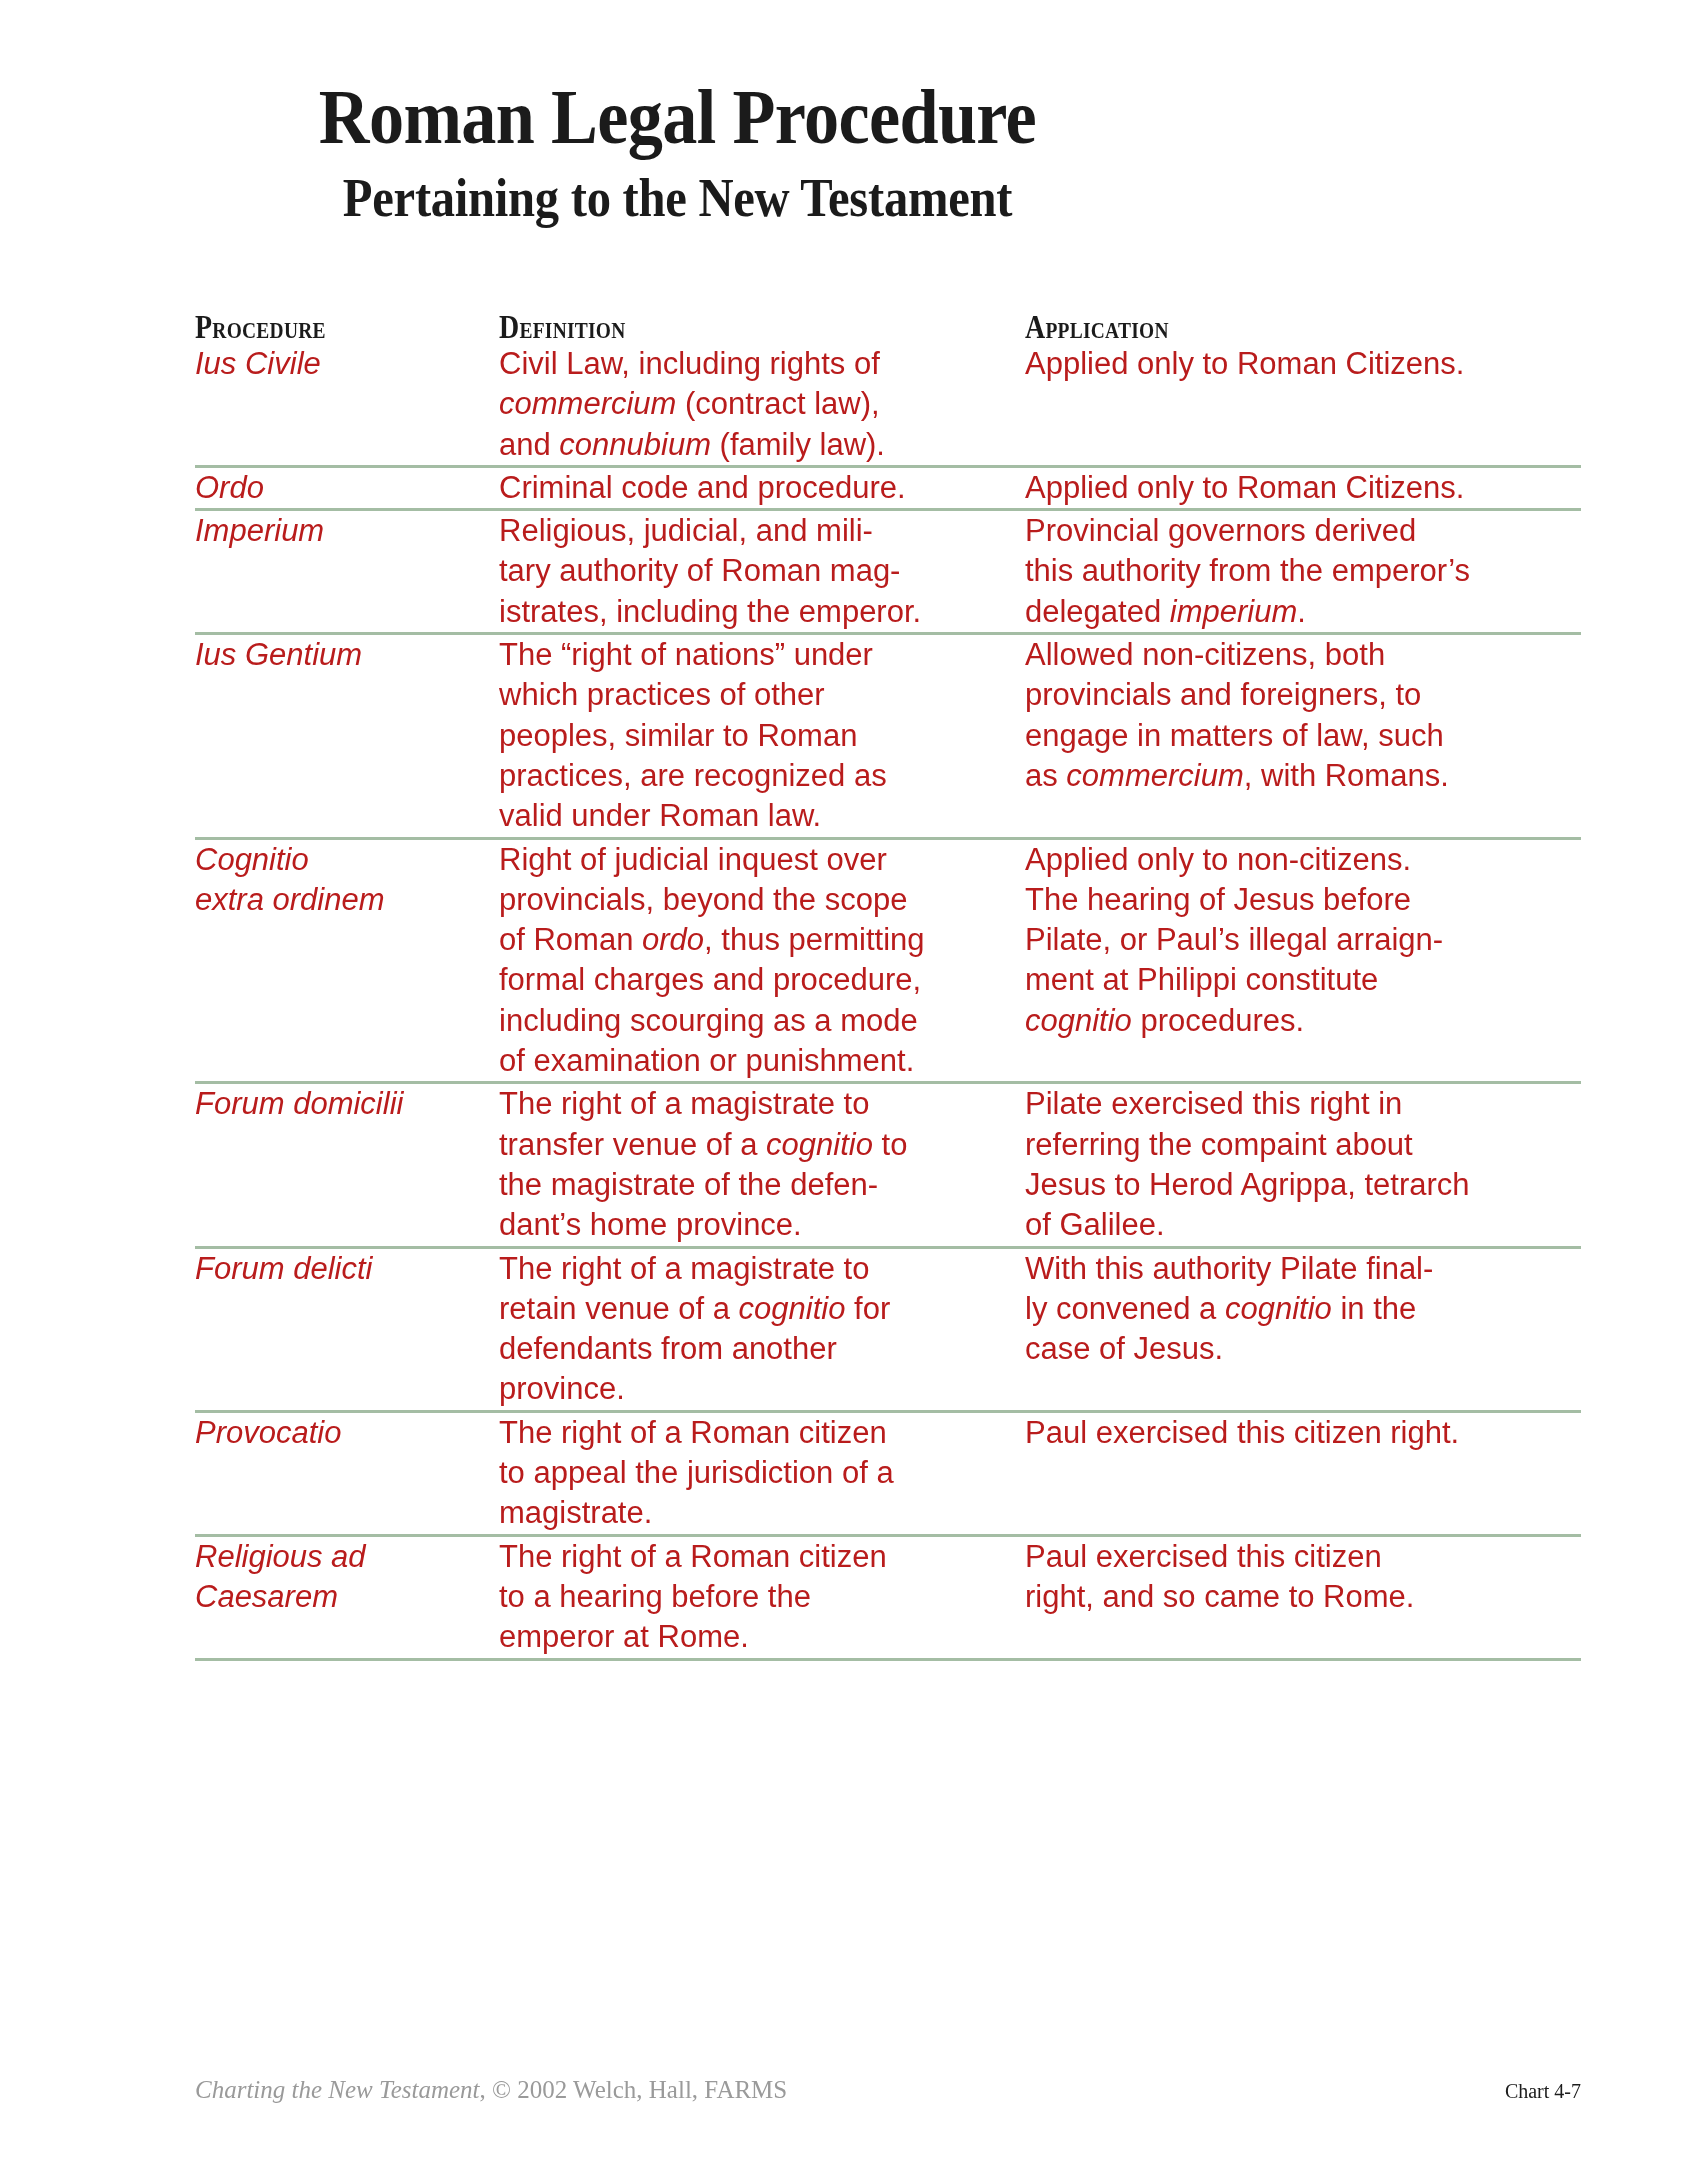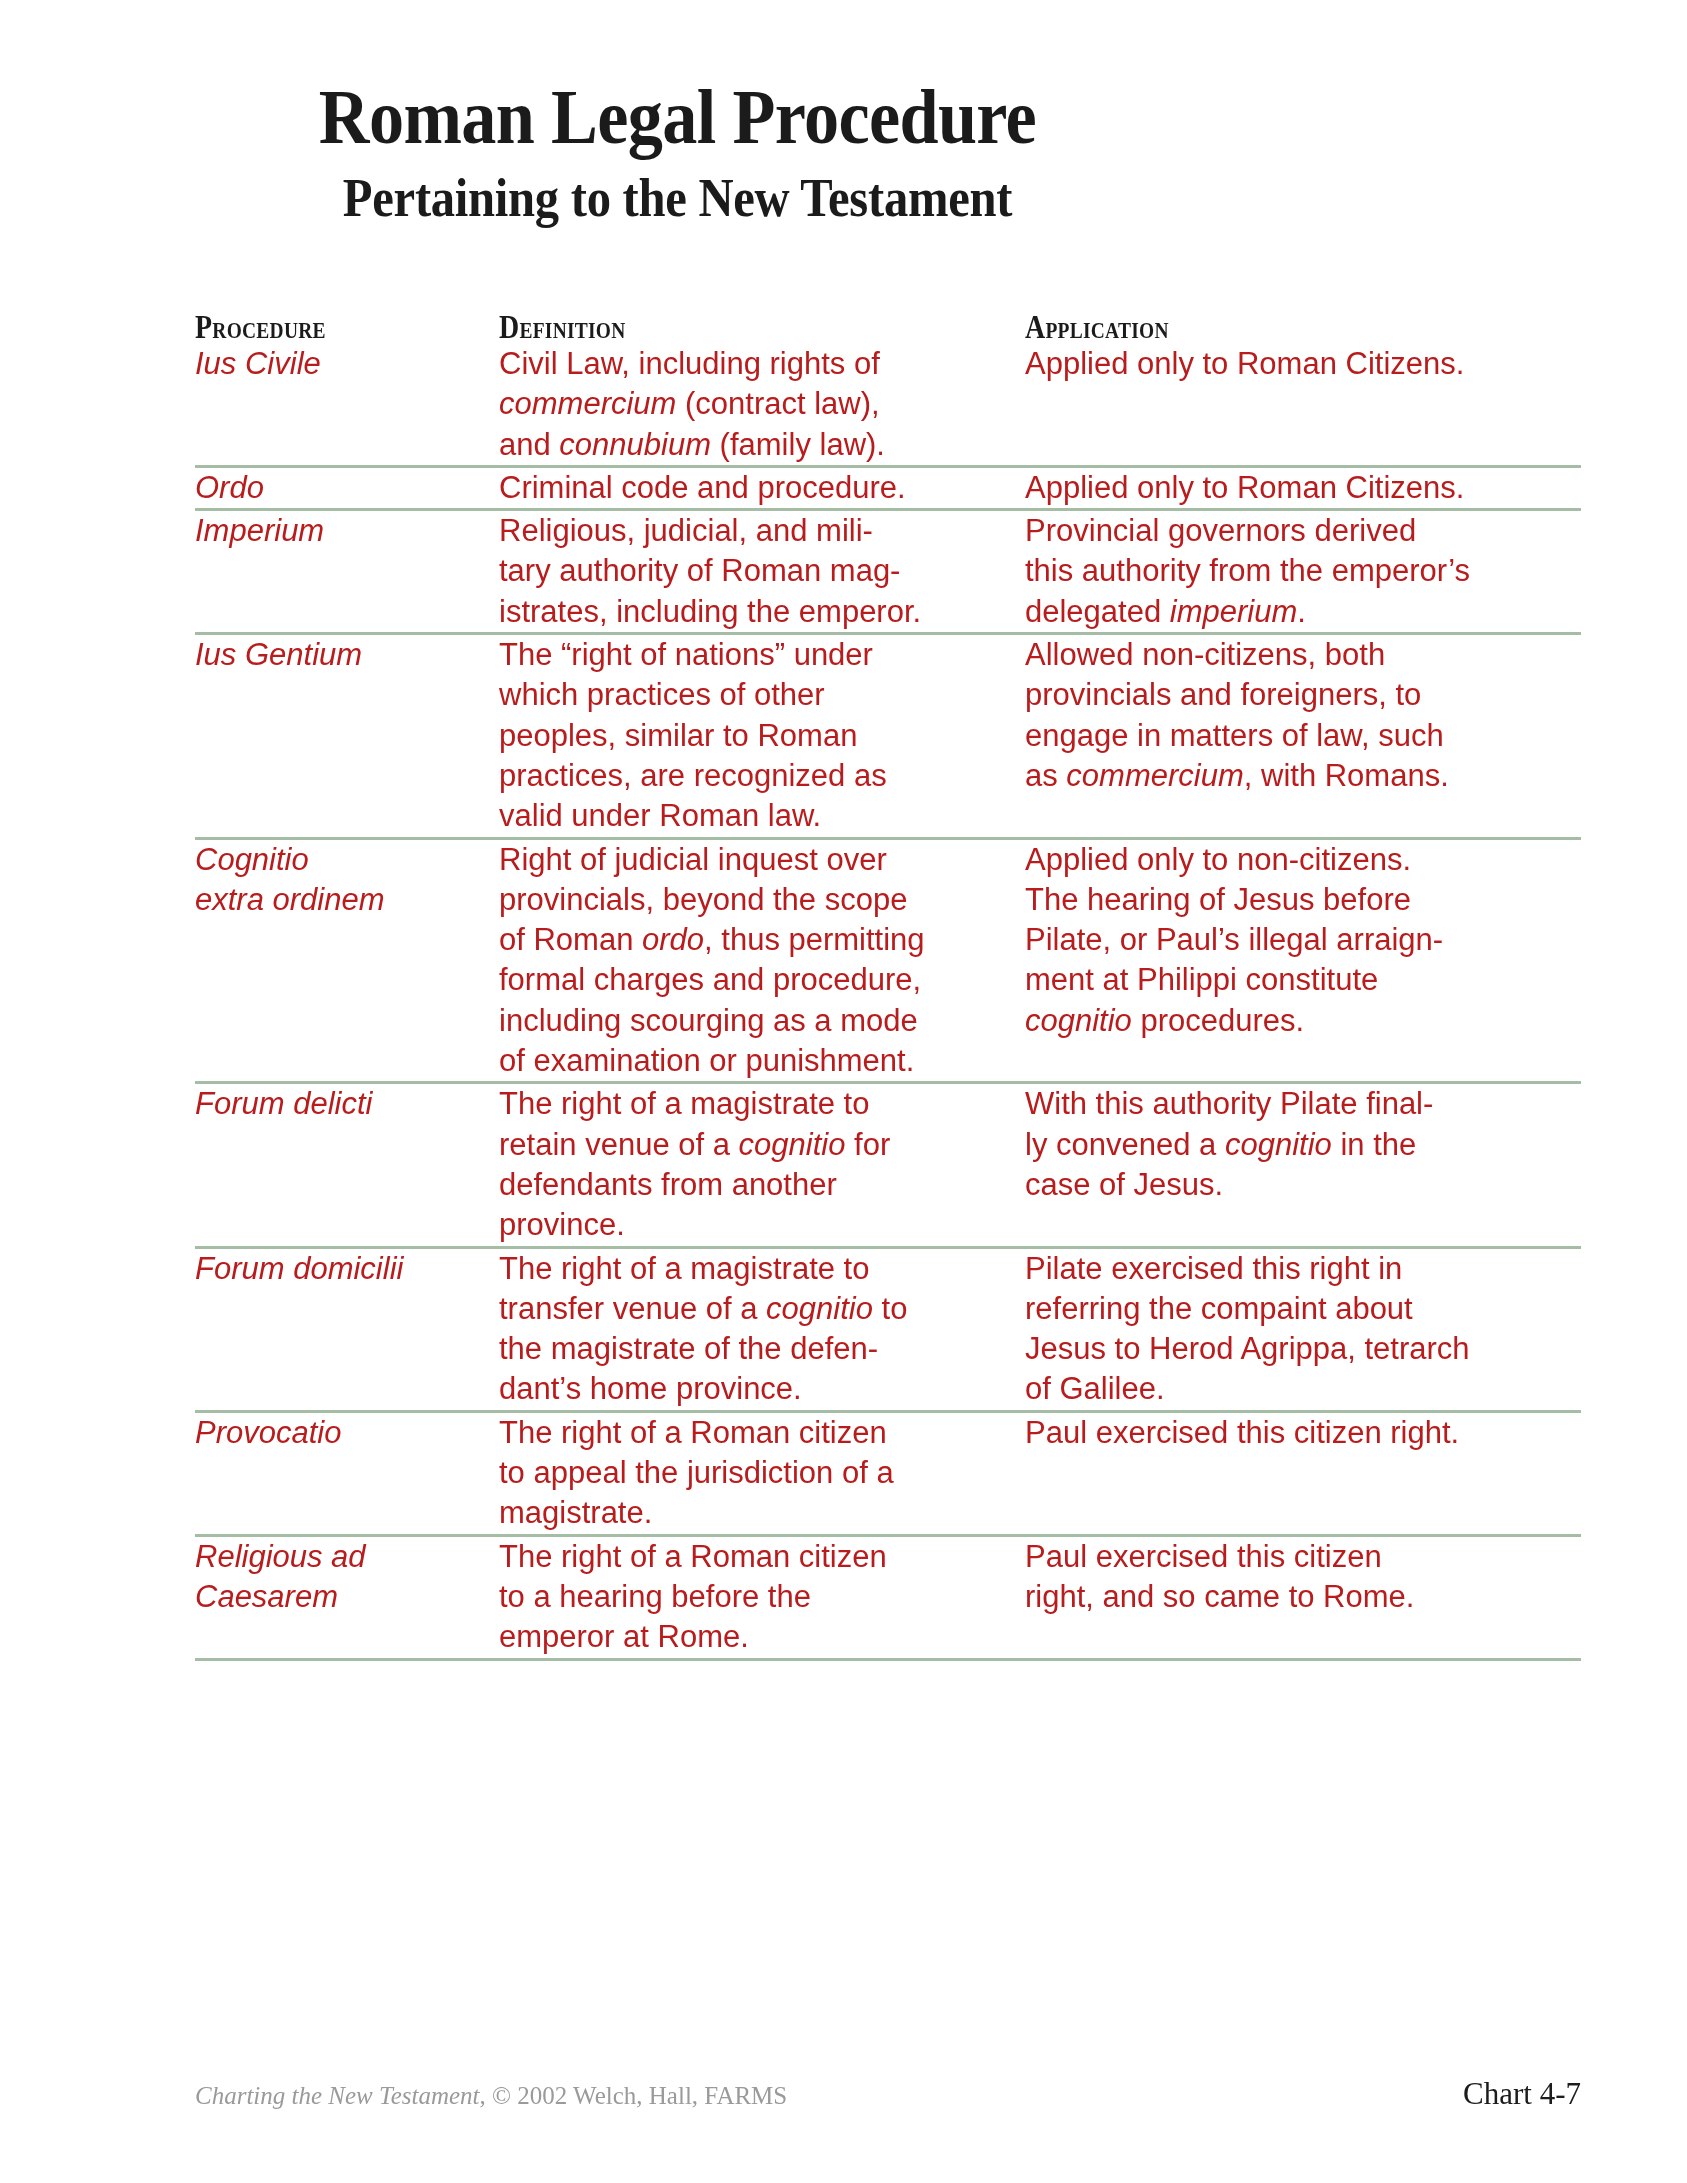--- a/index.html
+++ b/index.html
@@ -145,21 +145,21 @@
     font-family: Liberation Serif, serif;
     font-size: 25px;
     color: #9a9a9a;
     white-space: nowrap;
   }
   .footer-left .bk {
     font-style: italic;
   }
   .footer-right {
     font-family: "Liberation Serif", serif;
-    font-size: 31px;
+    font-size: 20px;
     color: #1c1c1c;
     white-space: nowrap;
   }
 </style>
 </head>
 <body>
 
 <div class="page">
 
   <div class="title-block">
@@ -255,53 +255,53 @@
             <td class="col-app">
               <span class="cellline">Applied only to non-citizens.</span>
               <span class="cellline">The hearing of Jesus before</span>
               <span class="cellline">Pilate, or Paul’s illegal arraign-</span>
               <span class="cellline">ment at Philippi constitute</span>
               <span class="cellline"><em>cognitio</em> procedures.</span>
             </td>
           </tr>
           <tr>
             <td class="col-term">
+              <span class="cellline">Forum domicilii</span>
+            </td>
+            <td class="col-def">
+              <span class="cellline">The right of a magistrate to</span>
+              <span class="cellline">transfer venue of a <em>cognitio</em> to</span>
+              <span class="cellline">the magistrate of the defen-</span>
+              <span class="cellline">dant’s home province.</span>
+            </td>
+            <td class="col-app">
+              <span class="cellline">Pilate exercised this right in</span>
+              <span class="cellline">referring the compaint about</span>
+              <span class="cellline">Jesus to Herod Agrippa, tetrarch</span>
+              <span class="cellline">of Galilee.</span>
+            </td>
+          </tr>
+          <tr>
+            <td class="col-term">
               <span class="cellline">Forum delicti</span>
             </td>
             <td class="col-def">
               <span class="cellline">The right of a magistrate to</span>
               <span class="cellline">retain venue of a <em>cognitio</em> for</span>
               <span class="cellline">defendants from another</span>
               <span class="cellline">province.</span>
             </td>
             <td class="col-app">
               <span class="cellline">With this authority Pilate final-</span>
               <span class="cellline">ly convened a <em>cognitio</em> in the</span>
               <span class="cellline">case of Jesus.</span>
             </td>
           </tr>
           <tr>
             <td class="col-term">
-              <span class="cellline">Forum domicilii</span>
-            </td>
-            <td class="col-def">
-              <span class="cellline">The right of a magistrate to</span>
-              <span class="cellline">transfer venue of a <em>cognitio</em> to</span>
-              <span class="cellline">the magistrate of the defen-</span>
-              <span class="cellline">dant’s home province.</span>
-            </td>
-            <td class="col-app">
-              <span class="cellline">Pilate exercised this right in</span>
-              <span class="cellline">referring the compaint about</span>
-              <span class="cellline">Jesus to Herod Agrippa, tetrarch</span>
-              <span class="cellline">of Galilee.</span>
-            </td>
-          </tr>
-          <tr>
-            <td class="col-term">
               <span class="cellline">Provocatio</span>
             </td>
             <td class="col-def">
               <span class="cellline">The right of a Roman citizen</span>
               <span class="cellline">to appeal the jurisdiction of a</span>
               <span class="cellline">magistrate.</span>
             </td>
             <td class="col-app">
               <span class="cellline">Paul exercised this citizen right.</span>
             </td>

